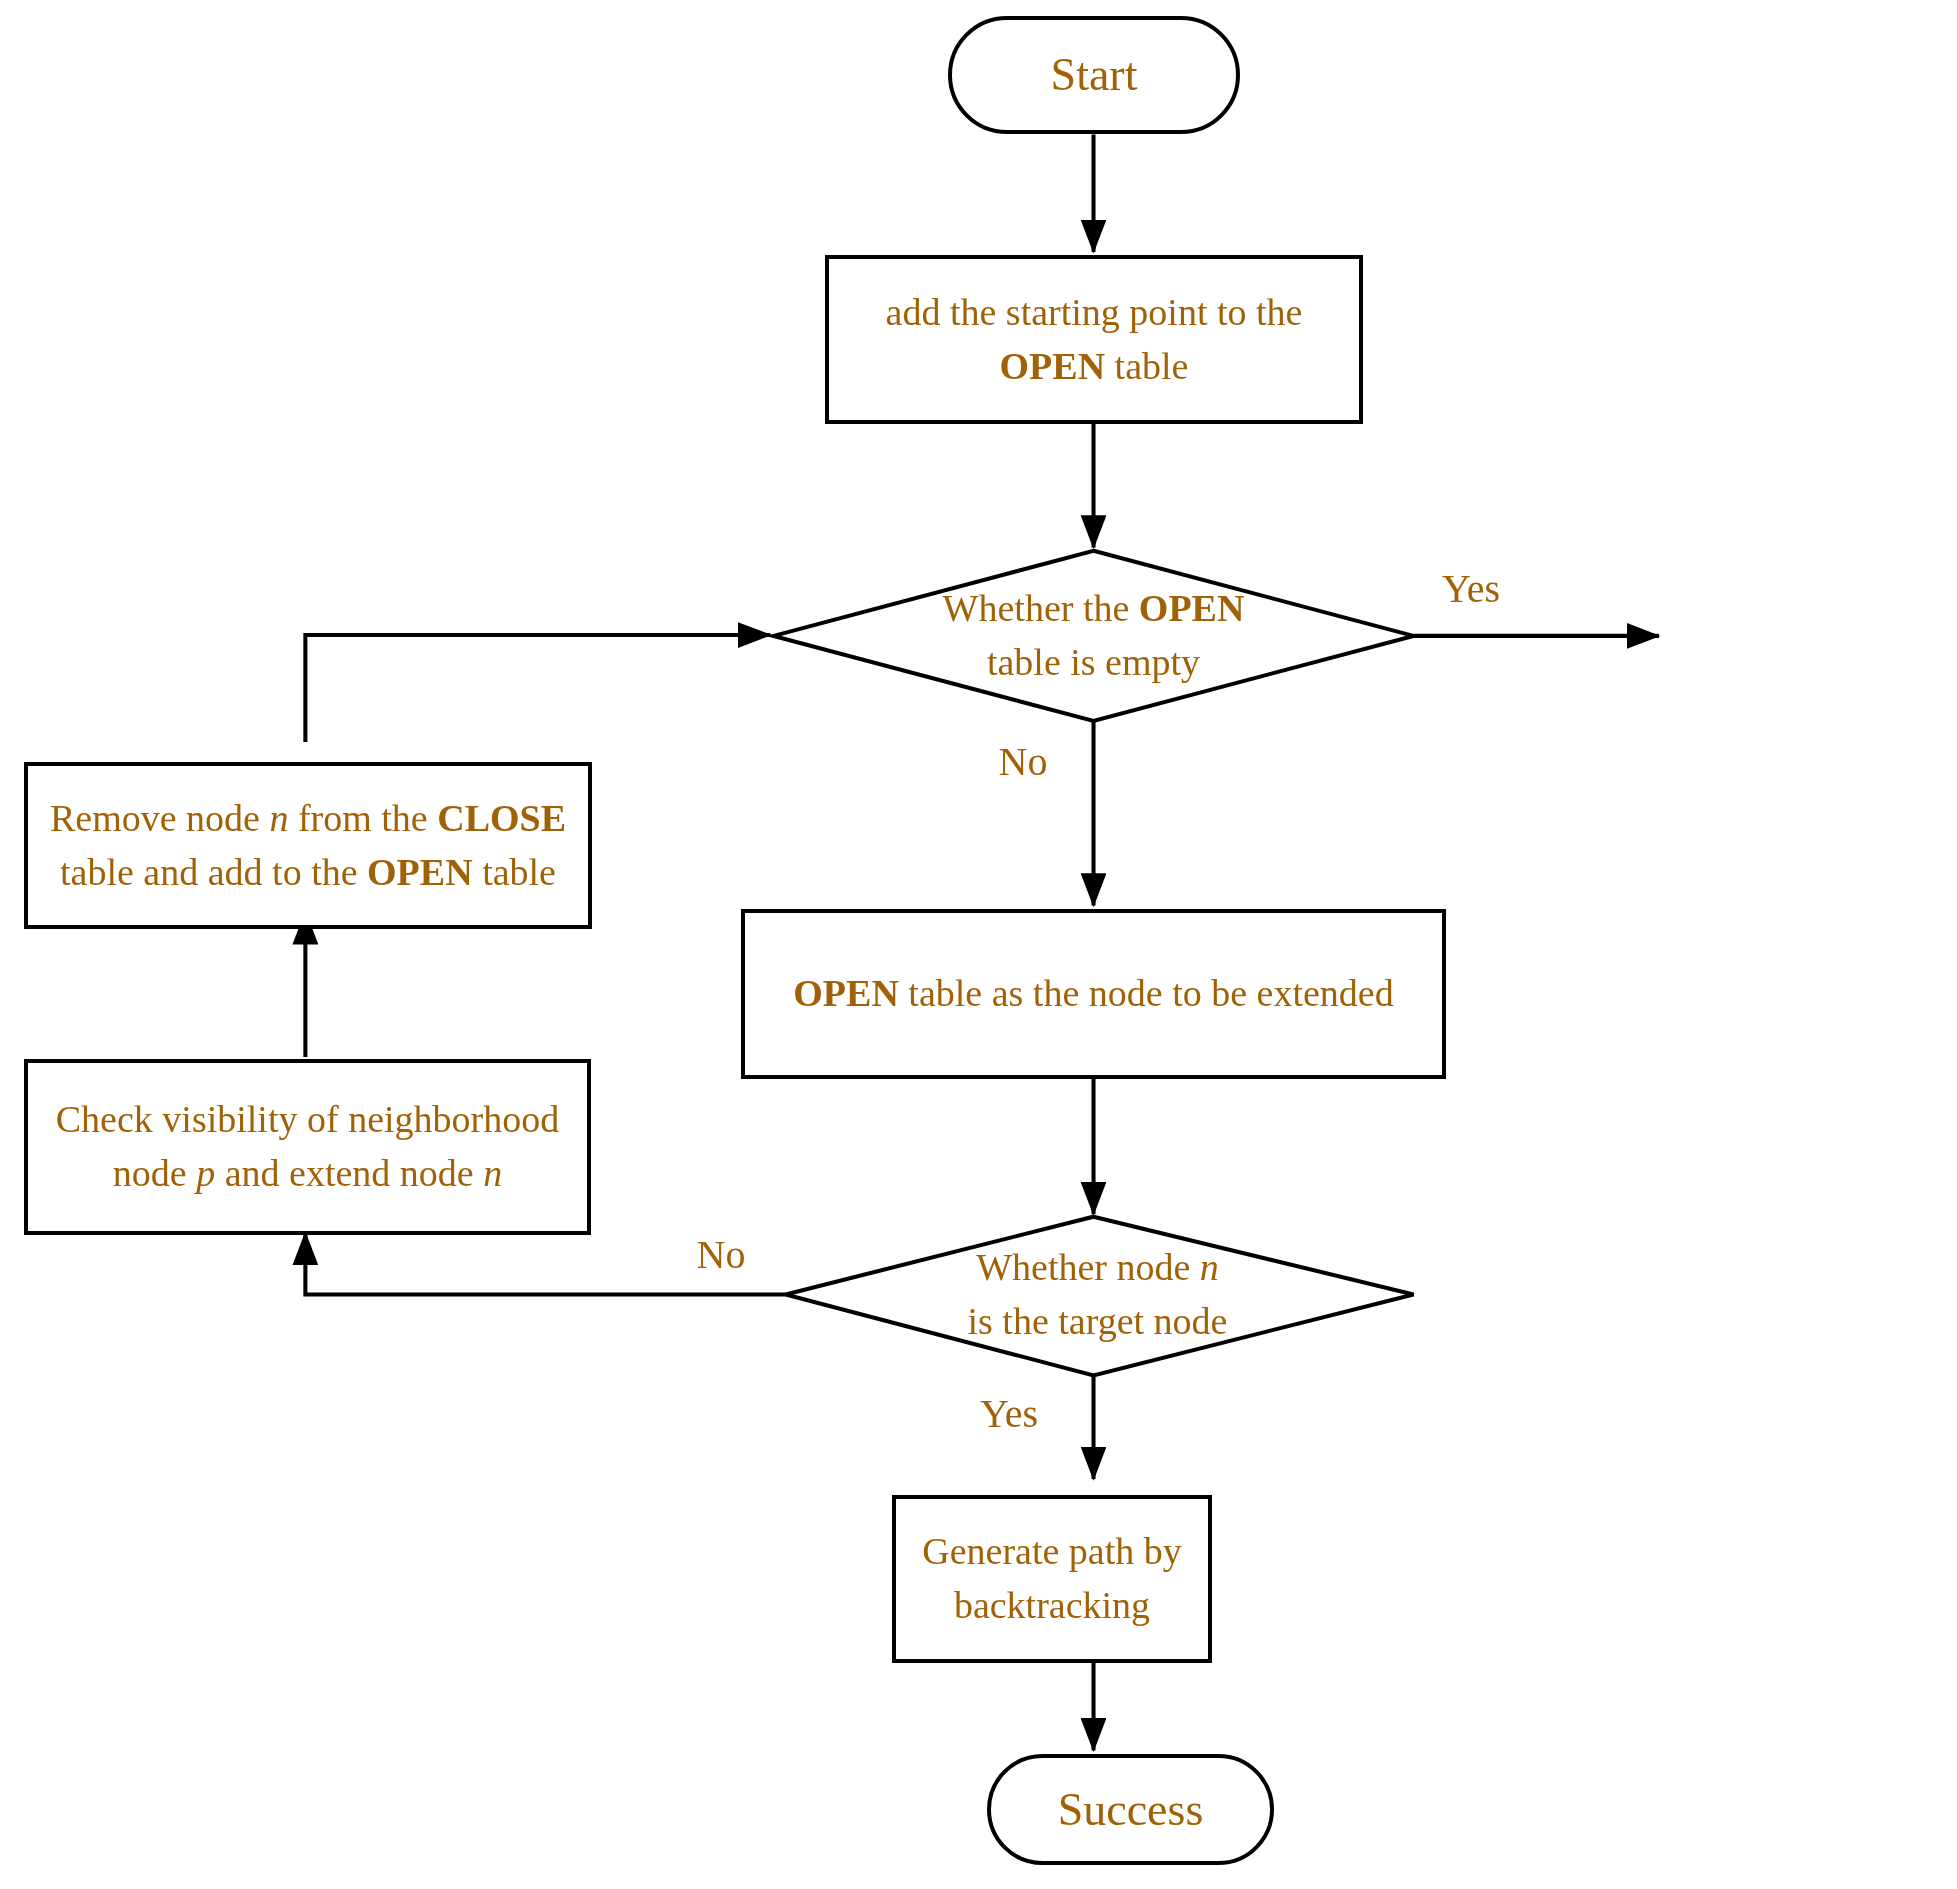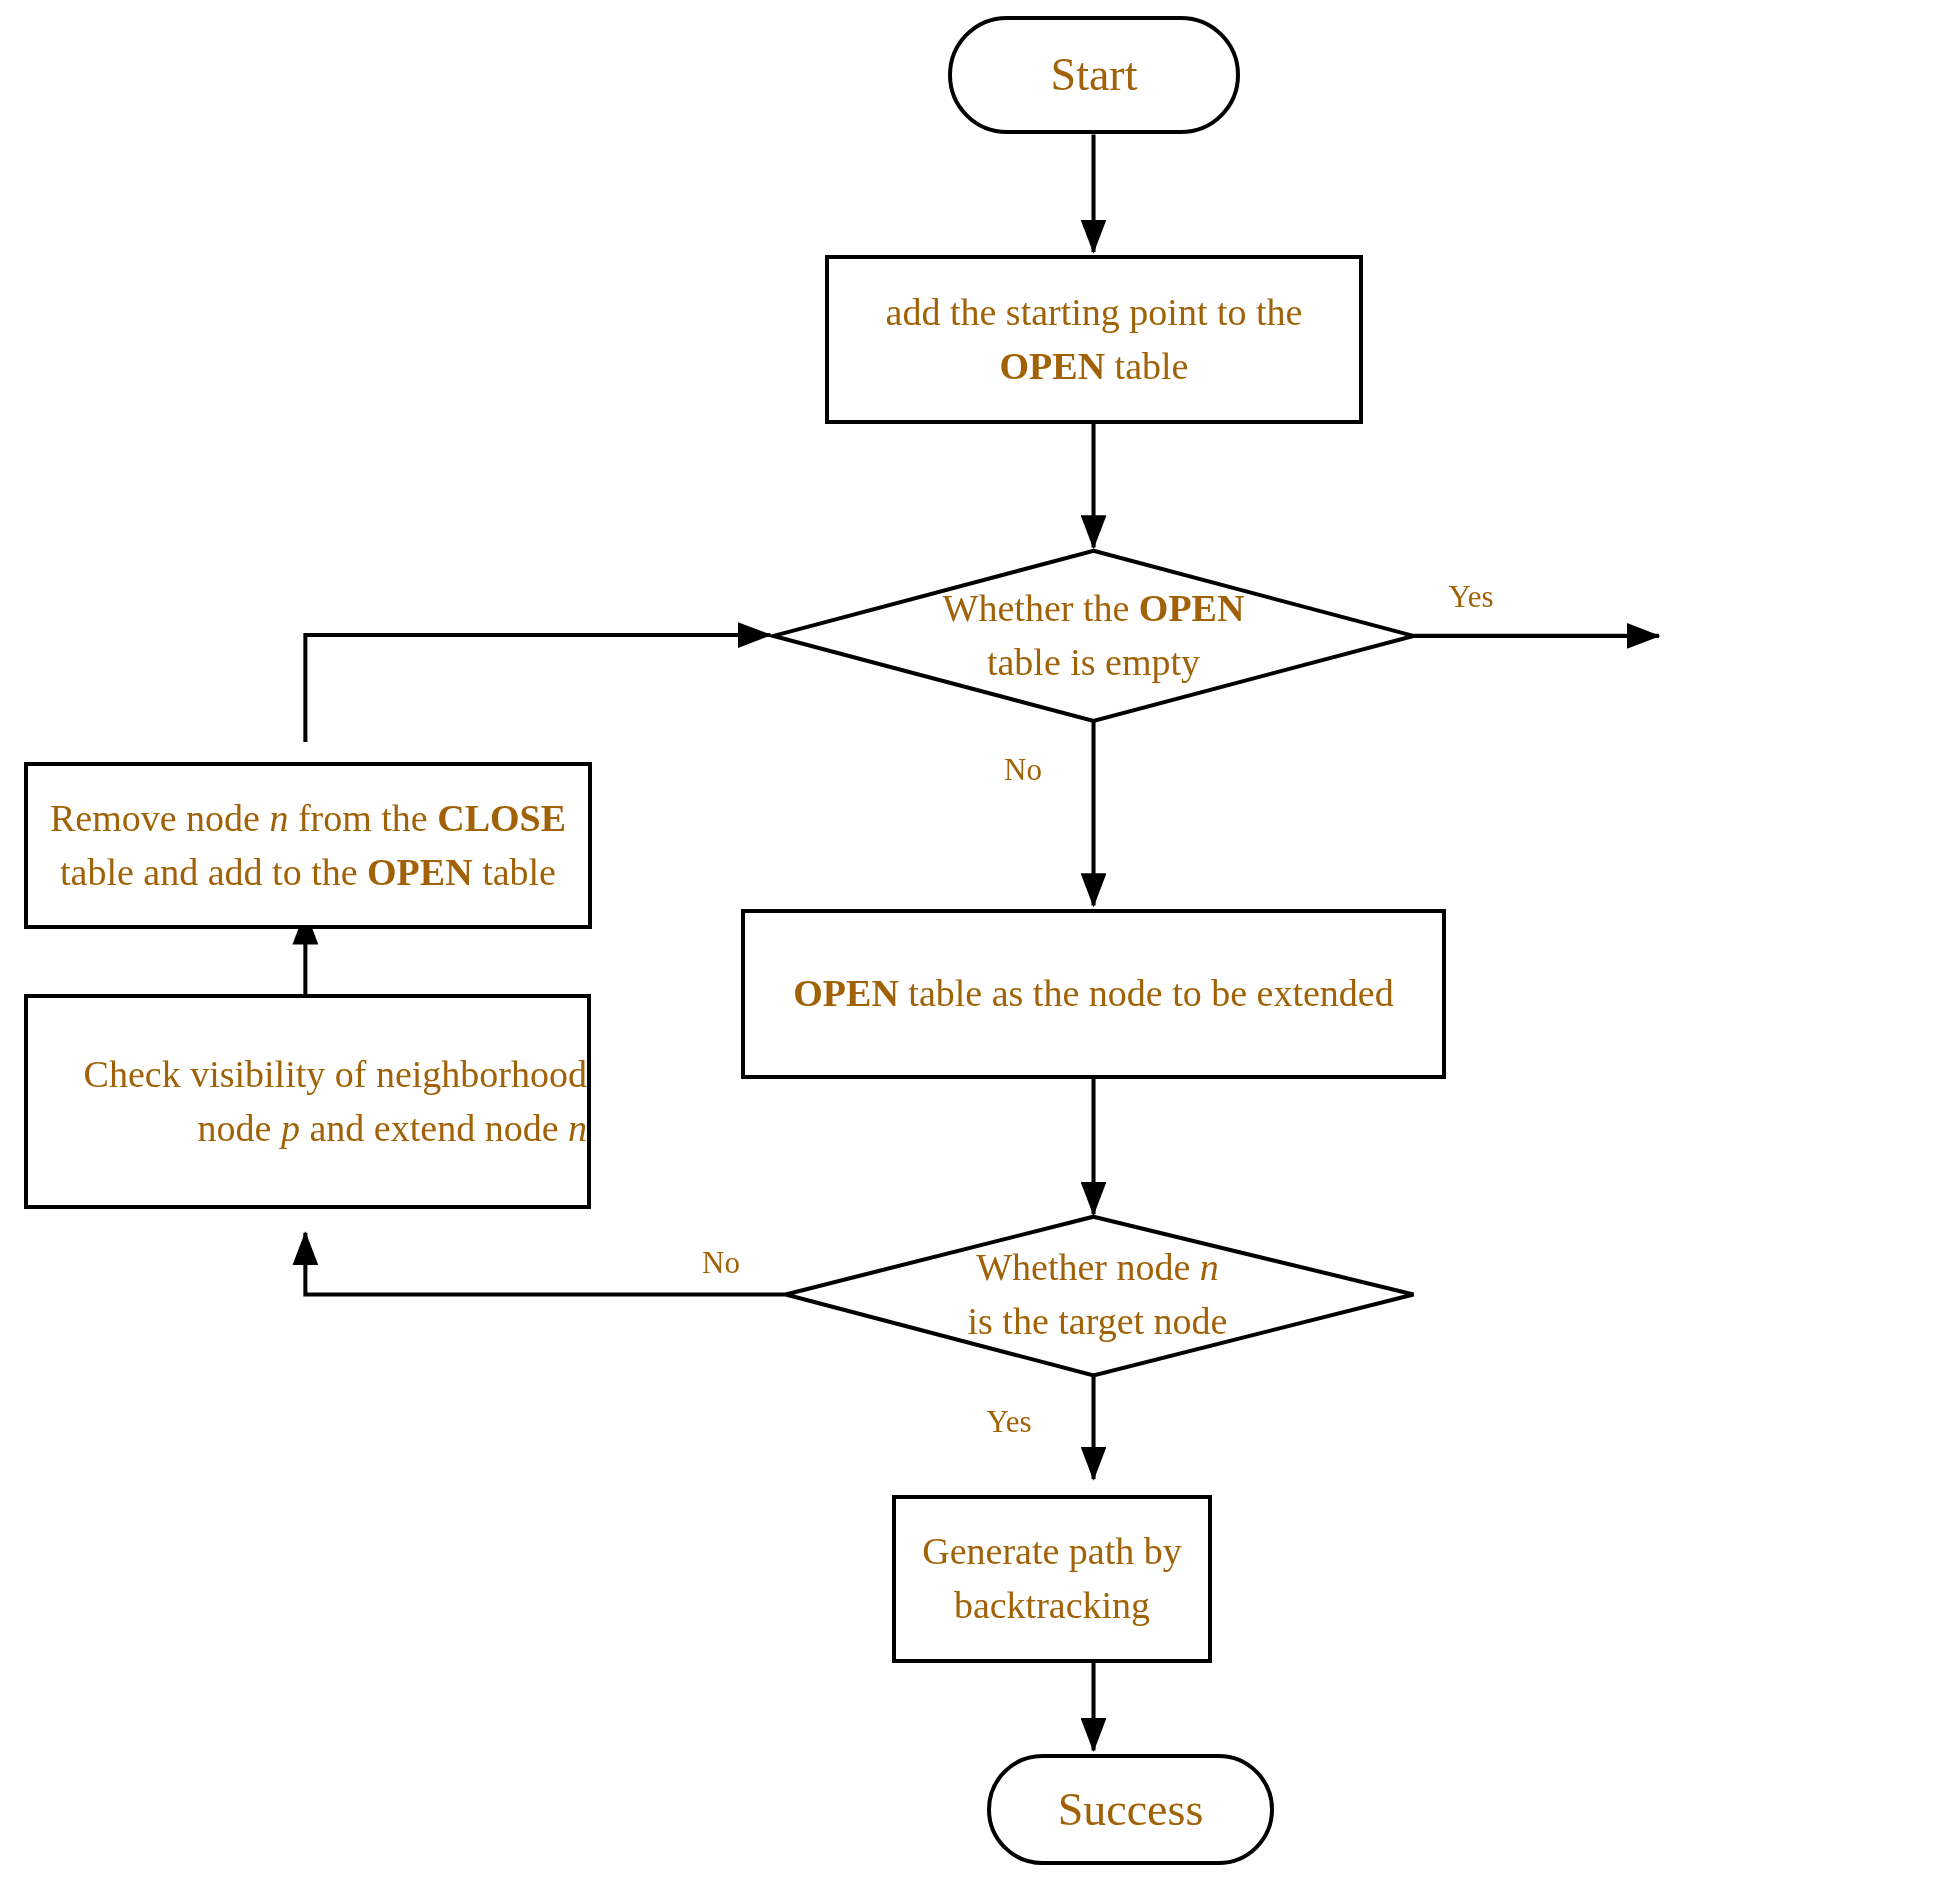--- a/index.html
+++ b/index.html
@@ -47,23 +47,23 @@
     text-align: center;
     background: transparent;
     font-size: 38px;
     line-height: 1.42;
   }
   .edge-label {
     position: absolute;
     width: 130px;
     height: 53px;
     display: flex;
-    align-items: flex-end;
+    align-items: center;
     justify-content: center;
-    font-size: 31px;
+    font-size: 40px;
     background: transparent;
   }
   .b { font-weight: bold; }
   .i { font-style: italic; }
   .tline { white-space: pre; }
 </style>
 </head>
 <body>
 
 <div class="canvas">
@@ -107,21 +107,21 @@
 
   <div class="node rect" style="left:24px; top:762px; width:568px; height:167px;">
     <div class="tline"><span>Remove node </span><span class="i">n</span><span> from the </span><span class="b">CLOSE</span></div>
     <div class="tline"><span>table and add to the </span><span class="b">OPEN</span><span> table</span></div>
   </div>
 
   <div class="node rect" style="left:741px; top:909px; width:705px; height:170px;">
     <div class="tline"><span class="b">OPEN</span><span> table as the node to be extended</span></div>
   </div>
 
-  <div class="node rect" style="left:24px; top:994px; width:567px; height:215px;align-items:flex-end;">
+  <div class="node rect" style="left:24px; top:1059px; width:567px; height:176px;">
     <div class="tline"><span>Check visibility of neighborhood</span></div>
     <div class="tline"><span>node </span><span class="i">p</span><span> and extend node </span><span class="i">n</span></div>
   </div>
 
   <div class="dtext" style="left:818px; top:1226px; width:559px; height:138px;">
     <div class="tline"><span>Whether node </span><span class="i">n</span></div>
     <div class="tline"><span>is the target node</span></div>
   </div>
 
   <div class="node rect" style="left:892px; top:1483px; width:320px; height:168px;margin-top:12px;">

